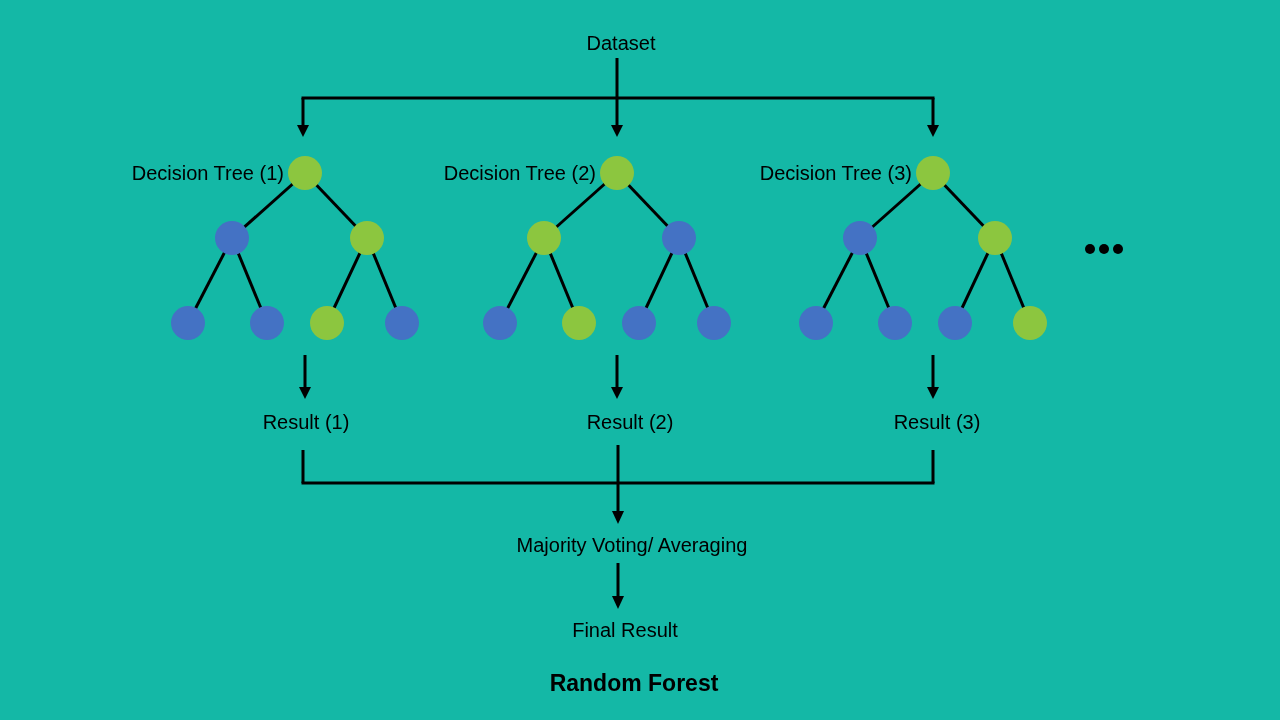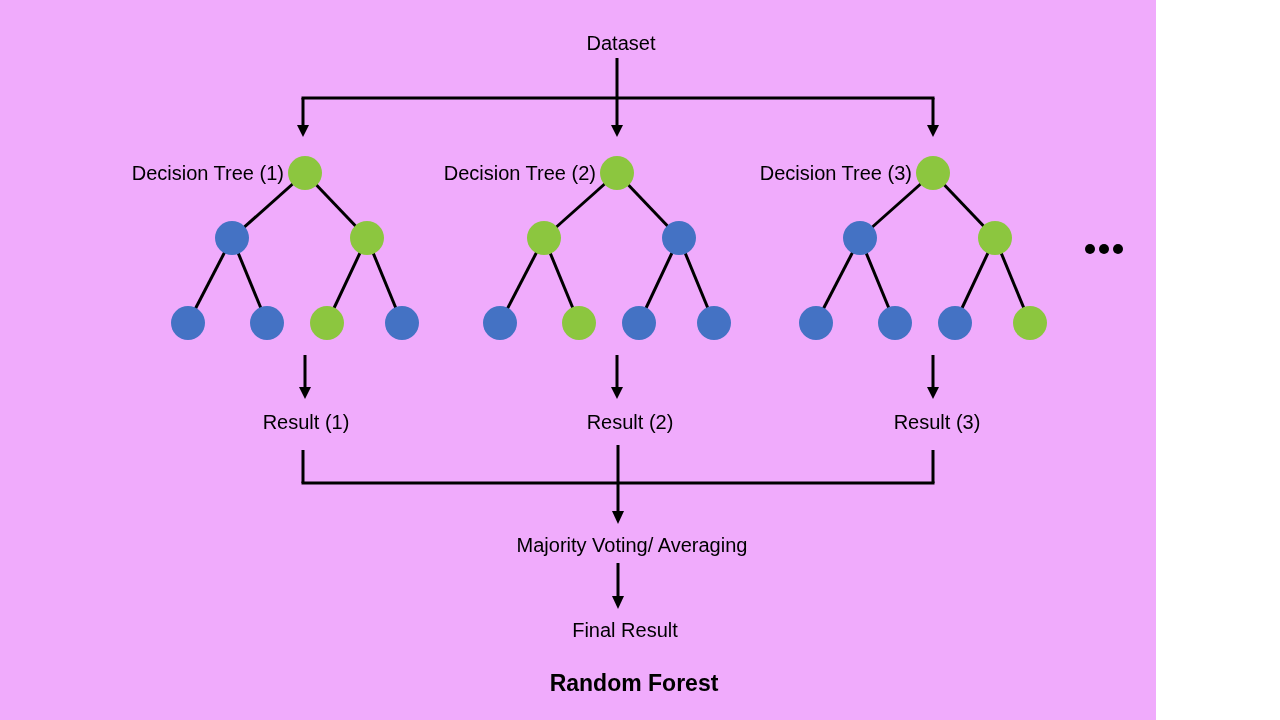--- a/index.html
+++ b/index.html
@@ -6,23 +6,23 @@
     margin: 0;
     padding: 0;
     background: #ffffff;
     width: 1280px;
     height: 720px;
     overflow: hidden;
     font-family: "Liberation Sans", sans-serif;
   }
   .stage {
     position: relative;
-    width: 1156px;
+    width: 1280px;
     height: 720px;
-    background: #f0abfc;
+    background: #14b8a6;
   }
   svg text {
     font-family: "Liberation Sans", sans-serif;
     fill: #000000;
   }
   .lbl   { font-size: 20px; }
   .title { font-size: 23px; font-weight: bold; }
   .edge    { stroke: #000000; stroke-width: 3; fill: none; }
   .flowln  { stroke: #000000; stroke-width: 3; fill: none; }
   .arrowhd { fill: #000000; stroke: none; }

